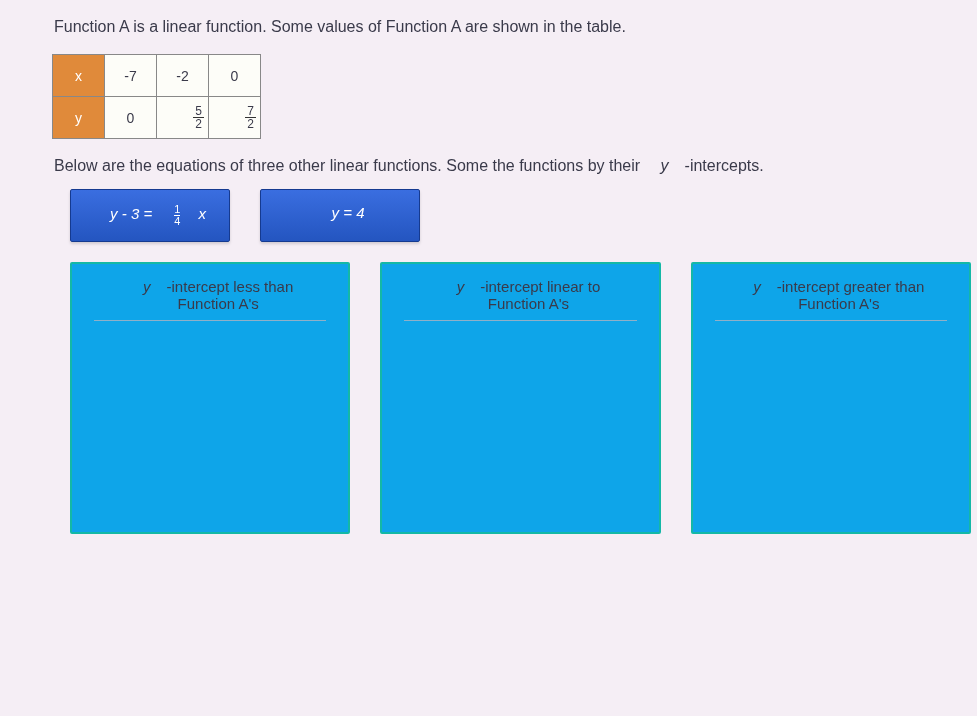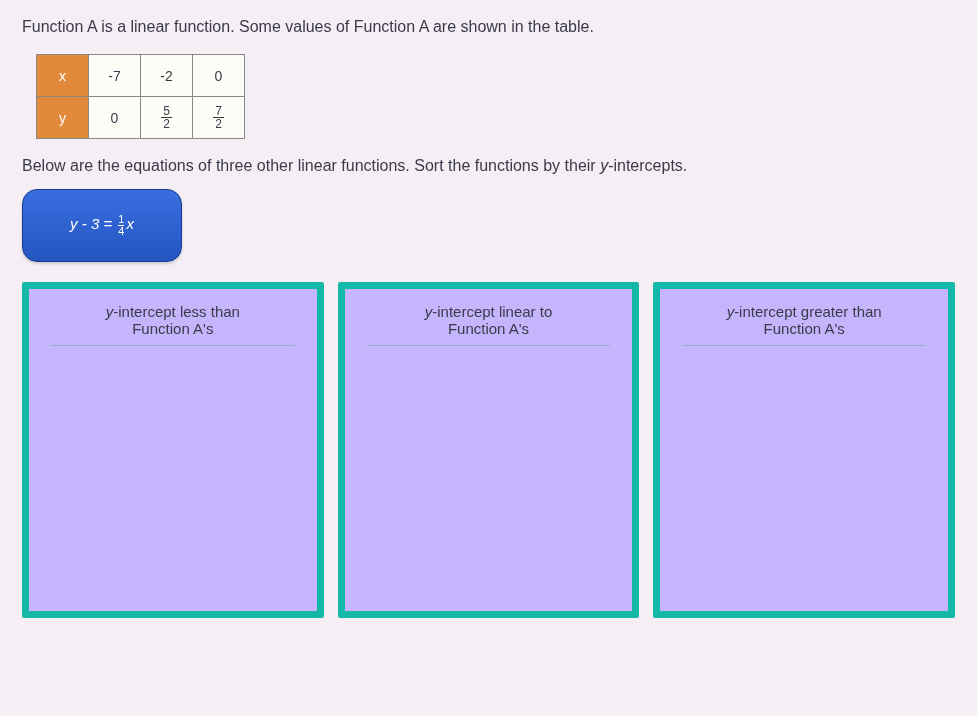--- a/index.html
+++ b/index.html
@@ -1,15 +1,15 @@
 <!DOCTYPE html>
 <html><head>
   <meta charset="utf-8">
   <style>
-    * { box-sizing: border-box; }
+    * { box-sizing: border-box; margin-left: 16px; }
     body {
       margin: 0;
       padding: 18px 22px;
       font-family: Verdana, Geneva, sans-serif;
       background: #f5eef5;
       color: #3a3a4a;
       font-size: 15px;
       width: 977px;
       height: 716px;
     }
@@ -37,38 +37,38 @@
     .frac .n { display: block; border-bottom: 1px solid #333; padding: 0 2px; }
     .frac .d { display: block; padding: 0 2px; }
     .instruction { margin: 6px 0 14px 0; font-size: 16px; }
     .yword, .xword { font-style: italic; }
     .cards { display: flex; gap: 14px; margin-bottom: 20px; }
     .card {
       background: #2a5fd6;
       background: linear-gradient(#3a6ee0,#2455c0);
       color: #fff;
       border: 1px solid #153a90;
-      border-radius: 15px;
-      padding: 24px 18px;
+      border-radius: 2px;
+      padding: 14px 18px;
       font-size: 15px;
       min-width: 160px;
       text-align: center;
       font-style: italic;
       cursor: move;
       box-shadow: 0 2px 3px rgba(0,0,0,0.15);
     }
     .card .inline-frac { display: inline-block; vertical-align: middle; text-align: center; line-height: 1; font-size: 11px; margin: 0 2px; font-style: normal;}
     .card .inline-frac .n { display:block; border-bottom:1px solid #fff; }
     .card .inline-frac .d { display:block; }
     .zones { display: flex; gap: 14px; }
     .zone {
       flex: 1;
-      border: 7px solid #14b8a6;
-      background: #c4b5fd;
-      height: 336px;
+      border: 2px solid #14b8a6;
+      background: #0ea5e9;
+      height: 272px;
       padding: 12px 12px;
       border-radius: 2px;
     }
     .zone-title {
       text-align: center;
       font-size: 15px;
       color: #3a3a4a;
       border-bottom: 1px solid #8fb0c8;
       padding-bottom: 8px;
       margin: 2px 10px 8px 10px;
@@ -101,26 +101,29 @@
       <span class="frac">
         <span class="n">7</span>
         <span class="d">2</span>
       </span>
     </td>
   </tr>
 </tbody>
   </table>
 
 <div class="instruction">
-  <span>Below are the equations of three other linear functions. Sort the functions by their </span><span class="yword">y</span><span>-intercepts.</span>
+  <span>Below are the equations of three other linear functions. Some the functions by their </span><span class="yword">y</span><span>-intercepts.</span>
 </div>
 
 <div class="cards">
   <div class="card">
     <span class="yword">y - 3 = </span><span class="inline-frac"><span class="n">1</span><span class="d">4</span></span><span class="xword">x</span>
+  </div>
+  <div class="card">
+    <span>y = 4</span>
   </div>
 </div>
 
 <div class="zones">
   <div class="zone">
     <div class="zone-title">
       <span class="yword">y</span><span>-intercept less than</span><br>
       <span>Function A's</span>
     </div>
   </div>

